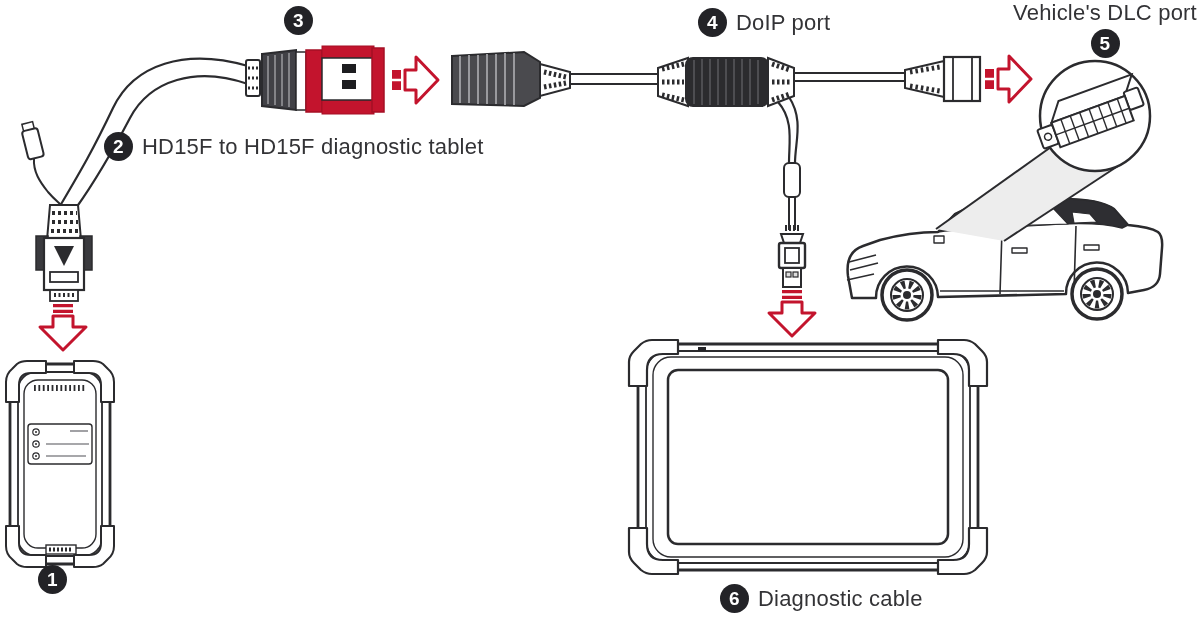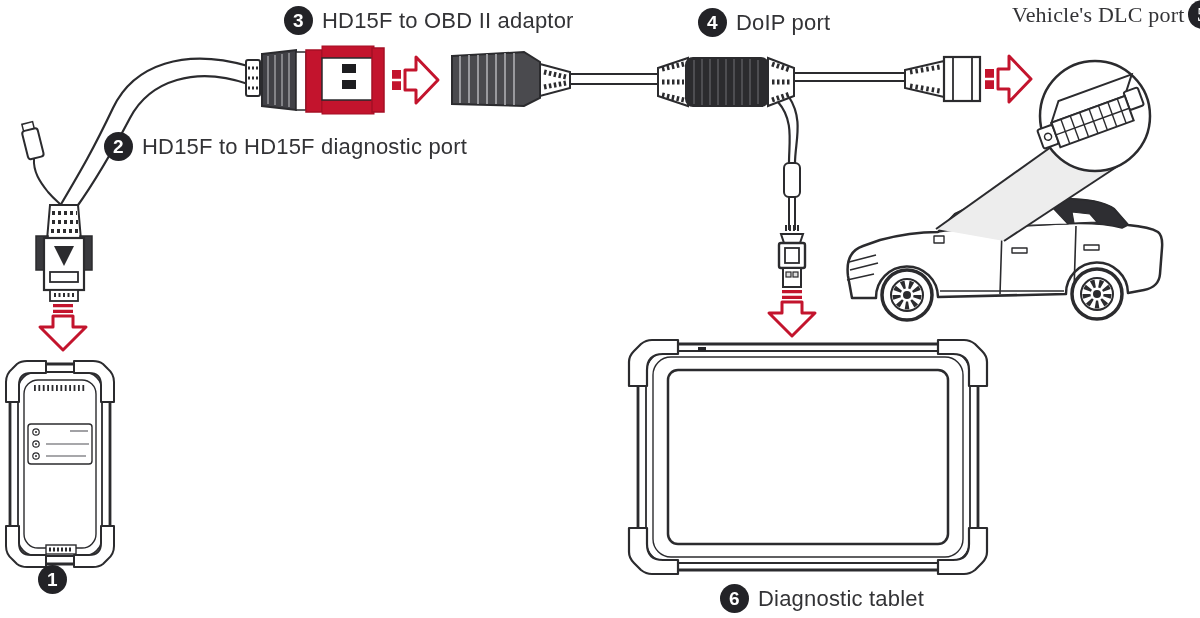--- a/index.html
+++ b/index.html
@@ -1,21 +1,21 @@
 <!DOCTYPE html>
 <html><head>
 <meta charset="utf-8">
 <style>
   html,body{margin:0;padding:0;background:#fff;}
   .stage{position:relative;width:1200px;height:618px;background:#ffffff;
          font-family:"Liberation Sans",sans-serif;overflow:hidden;}
   .stage svg.art{position:absolute;left:0;top:0;}
   .callout{position:absolute;display:flex;align-items:center;gap:9px;
            color:#333336;font-size:22px;letter-spacing:.2px;white-space:nowrap;}
-  .callout.vertical{flex-direction:row;gap:3px;font-family:Liberation Serif, serif;}
+  .callout.vertical{flex-direction:column;gap:3px;}
   .badge{width:29px;height:29px;border-radius:50%;background:#232327;color:#fff;
          font-size:19px;font-weight:700;display:flex;align-items:center;
          justify-content:center;line-height:1;flex:0 0 auto;}
 </style>
 </head>
 <body>
 
 <div class="stage">
 
 <svg class="art" width="1200" height="618" viewBox="0 0 1200 618">
@@ -245,36 +245,35 @@
     <rect x="698" y="347" width="8" height="4" fill="#232327" stroke="none"></rect>
   </g>
 </svg>
 
 <div class="callout" style="left:38px;top:565px;">
   <span class="badge">1</span>
 </div>
 
 <div class="callout" style="left:104px;top:132px;">
   <span class="badge">2</span>
-  <span>HD15F to HD15F diagnostic port</span>
+  <span>HD15F to HD15F diagnostic tablet</span>
 </div>
 
 <div class="callout" style="left:284px;top:6px;">
   <span class="badge">3</span>
-  <span>HD15F to OBD II adaptor</span>
 </div>
 
 <div class="callout" style="left:698px;top:8px;">
   <span class="badge">4</span>
   <span>DoIP port</span>
 </div>
 
 <div class="callout vertical" style="left:1012px;top:0px;width:186px;">
   <span>Vehicle's DLC port</span>
   <span class="badge">5</span>
 </div>
 
 <div class="callout" style="left:720px;top:584px;">
   <span class="badge">6</span>
-  <span>Diagnostic tablet</span>
+  <span>Diagnostic cable</span>
 </div>
 
 </div>
 
 </body></html>

